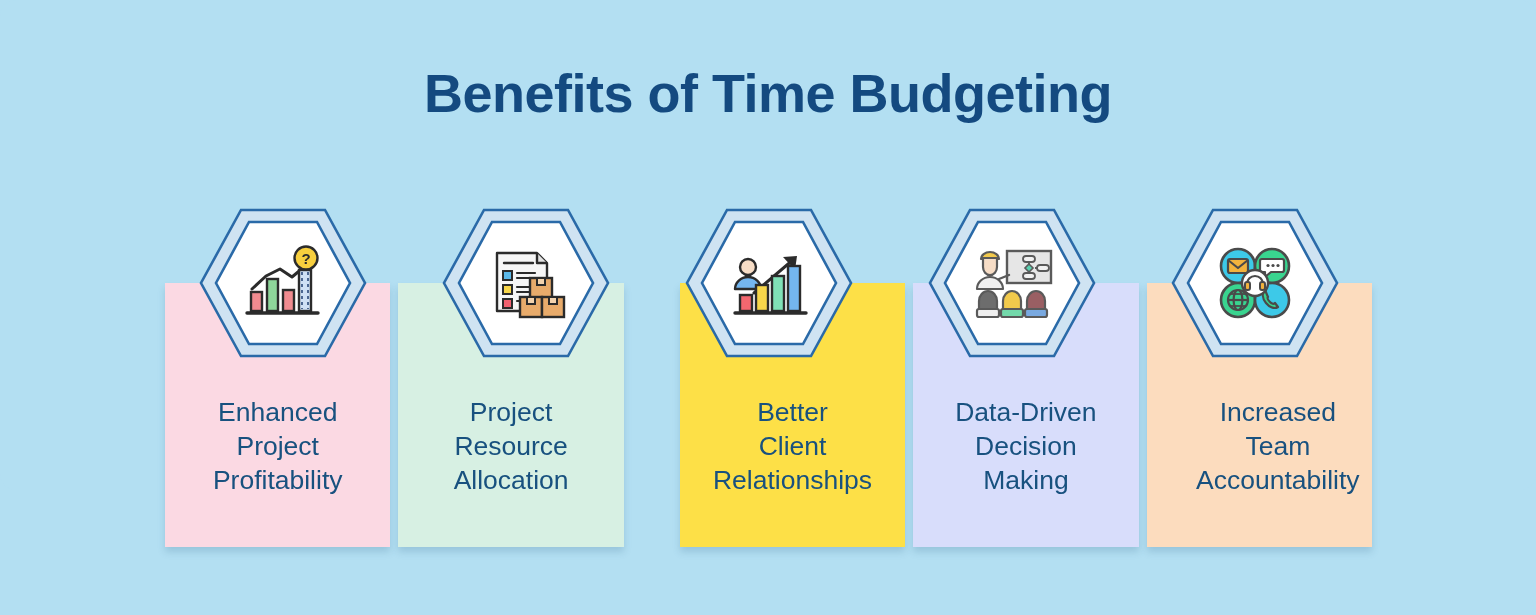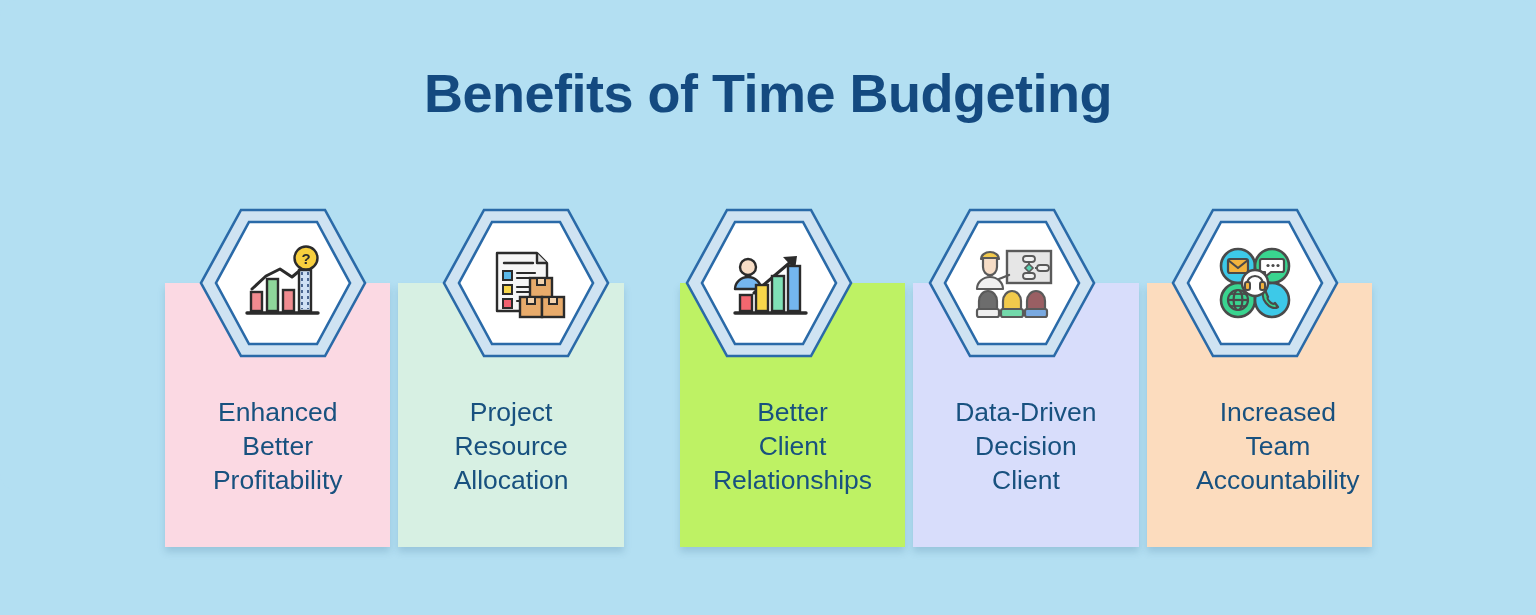--- a/index.html
+++ b/index.html
@@ -107,40 +107,40 @@
 <body style="background: rgb(179, 223, 242);">
 
 <div class="page" style="background: rgb(179, 223, 242);">
 
   <div class="title" style="color: rgb(20, 74, 128);">Benefits of Time Budgeting</div>
 
   <div class="cards">
 
     <div class="card" style="background: rgb(251, 217, 227);">
       <div class="card-label" style="color: rgb(24, 81, 127);">Enhanced
-Better
+Project
 Profitability</div>
     </div>
 
     <div class="card" style="background: rgb(215, 240, 227);">
       <div class="card-label" style="color: rgb(24, 81, 127);">Project
 Resource
 Allocation</div>
     </div>
 
-    <div class="card" style="background: #bef264; margin-left: 48px;">
+    <div class="card" style="background: #fde047; margin-left: 48px;">
       <div class="card-label" style="color: rgb(24, 81, 127);">Better
 Client
 Relationships</div>
     </div>
 
     <div class="card" style="background: rgb(216, 221, 251);">
       <div class="card-label" style="color: rgb(24, 81, 127);">Data-Driven
 Decision
-Client</div>
+Making</div>
     </div>
 
     <div class="card" style="background: rgb(252, 220, 190);">
       <div class="card-label" style="color: rgb(24, 81, 127); padding-left: 41px;">Increased
 Team
 Accountability</div>
     </div>
 
   </div>
 

